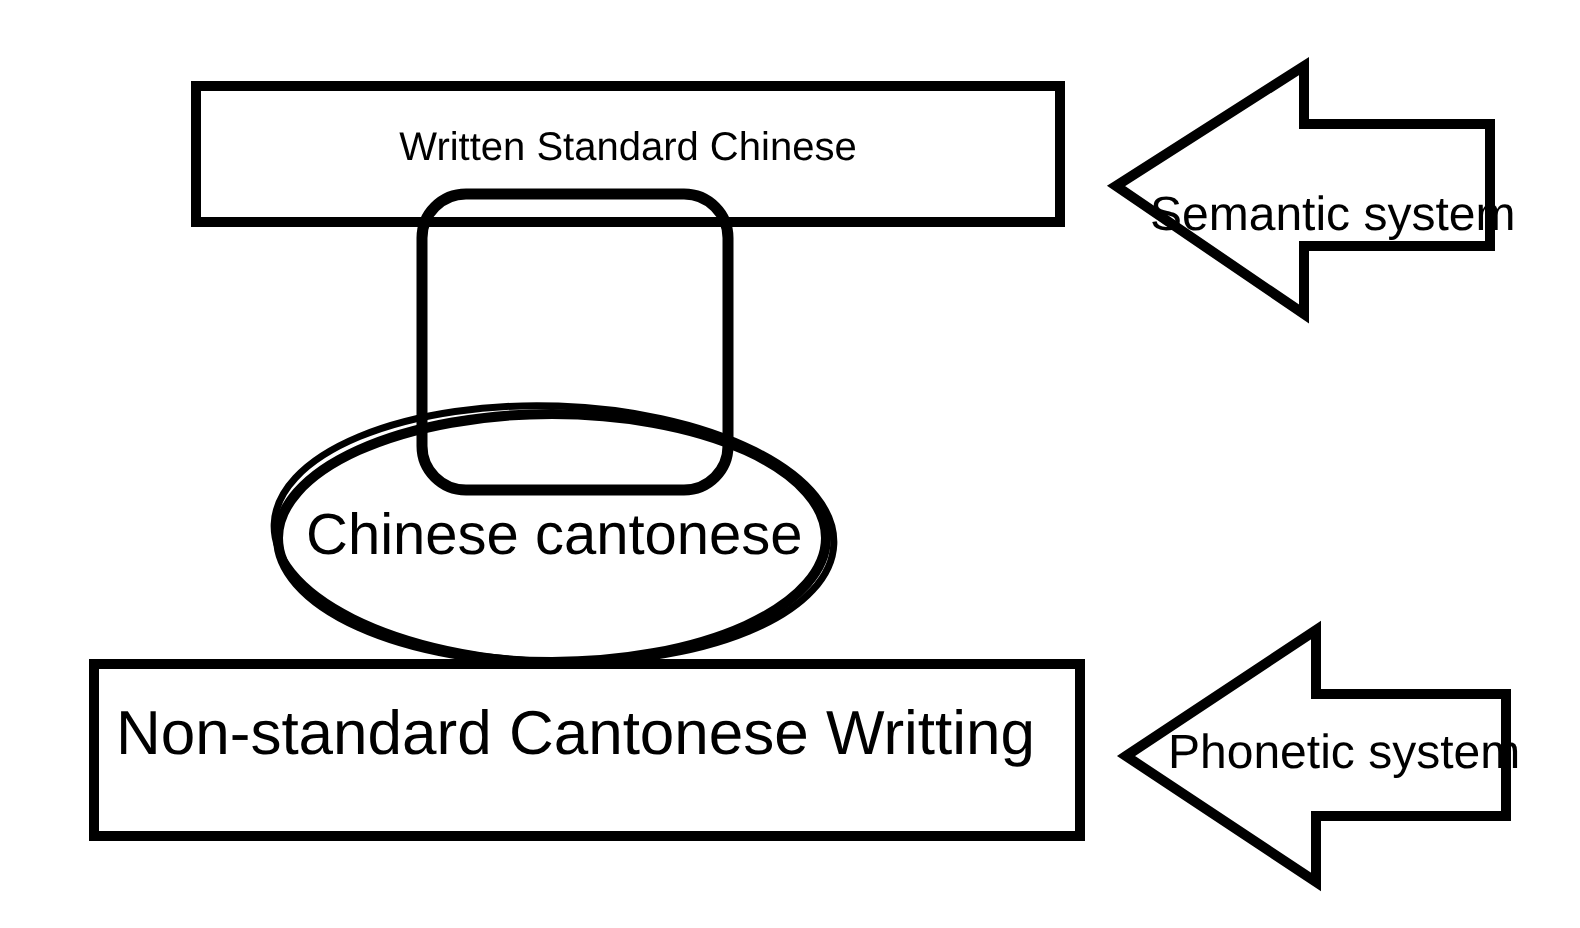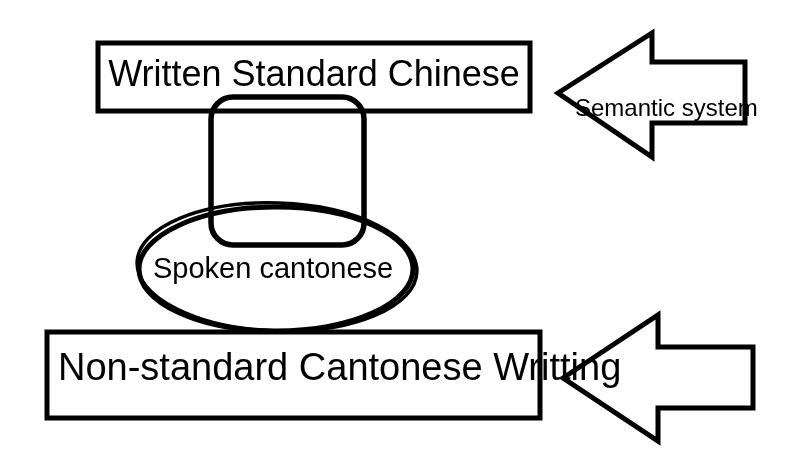--- a/index.html
+++ b/index.html
@@ -27,38 +27,38 @@
     white-space: nowrap;
   }
   .top-box-label {
     left: 96px;
     top: 39px;
     width: 436px;
     height: 70px;
     display: flex;
     align-items: center;
     justify-content: center;
-    font-size: 36px;
+    font-size: 20px;
   }
   .aux-box-label {
     left: 221px;
     top: 121px;
     font-size: 27px;
     line-height: 40px;
   }
   .ellipse-label {
     left: 153px;
     top: 252px;
     font-size: 29px;
     line-height: 32px;
   }
   .bottom-box-label {
     left: 58px;
     top: 350px;
-    font-size: 38px;
+    font-size: 31px;
     line-height: 34px;
   }
   .arrow-label {
     font-size: 24px;
     line-height: 26px;
   }
   .semantic-label {
     left: 575px;
     top: 79px;
     margin-top: 16px;
@@ -85,20 +85,21 @@
     <ellipse cx="277" cy="267" rx="140" ry="64" fill="none" stroke="#000000" stroke-width="3.5" transform="rotate(2 277 267)"></ellipse>
 
     <polygon points="558,93 652,33 652,62 745,62 745,123 652,123 652,157" fill="#ffffff" stroke="#000000" stroke-width="5" stroke-linejoin="miter"></polygon>
 
     <polygon points="563,378 658,315 658,347 753,347 753,408 658,408 658,441" fill="#ffffff" stroke="#000000" stroke-width="5" stroke-linejoin="miter"></polygon>
   </svg>
 
   <div class="label top-box-label">Written Standard Chinese</div>
 
 
-  <div class="label ellipse-label">Spoken cantonese</div>
+  <div class="label ellipse-label">Chinese cantonese</div>
 
   <div class="label bottom-box-label">Non-standard Cantonese Writting</div>
 
   <div class="label arrow-label semantic-label">Semantic system</div>
 
+  <div class="label arrow-label phonetic-label">Phonetic system</div>
 
 </div>
 
 </body></html>

